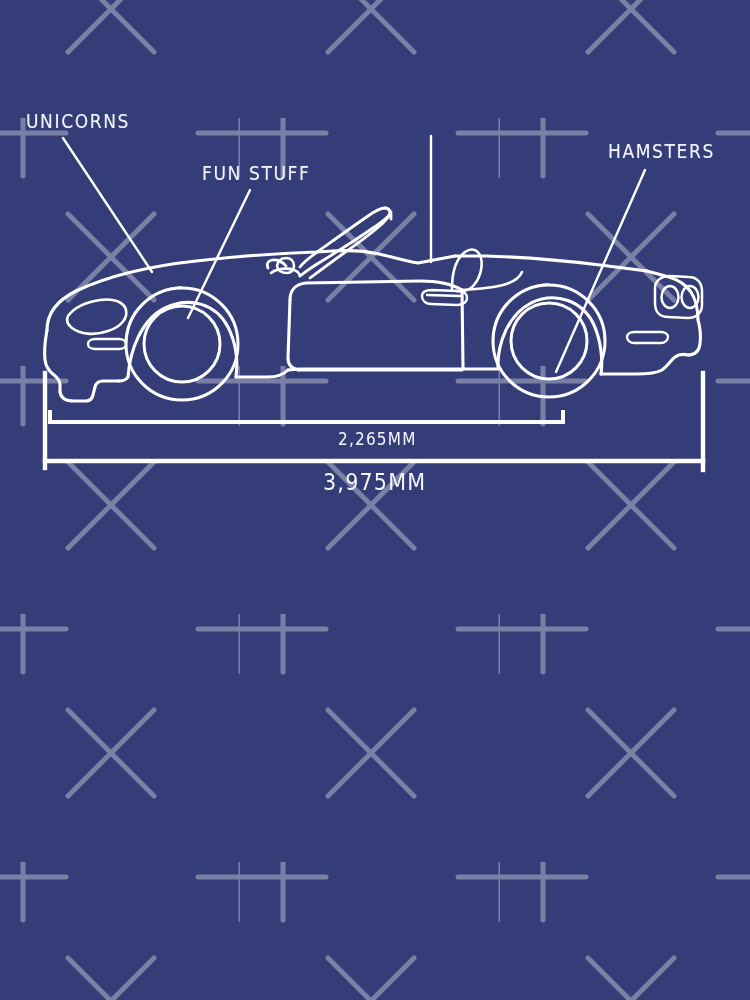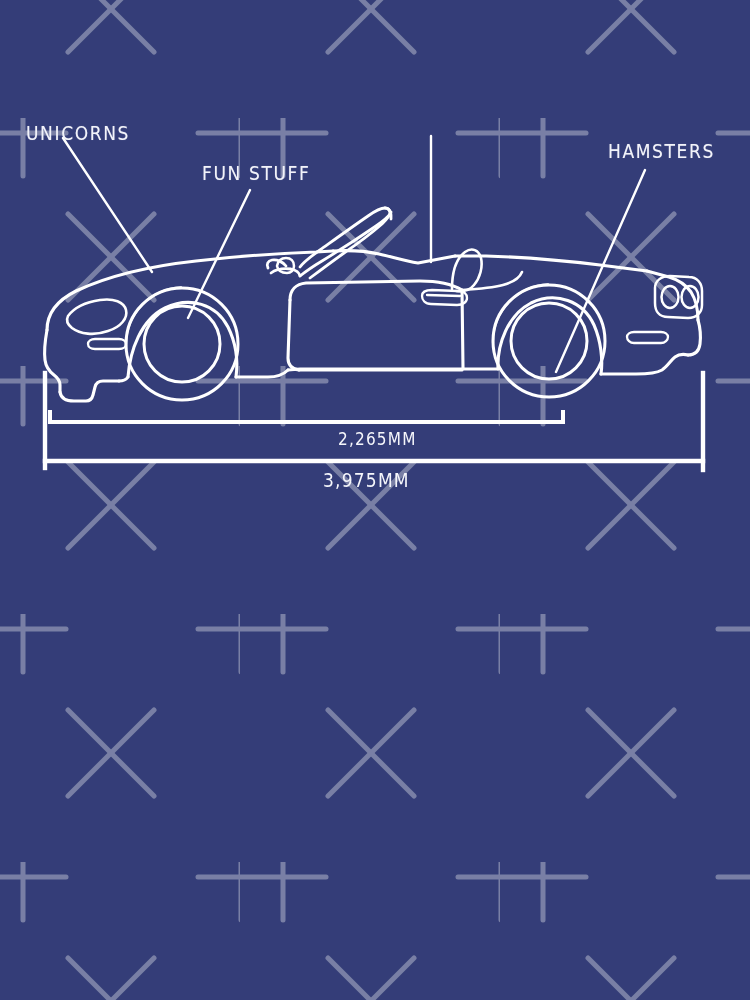--- a/index.html
+++ b/index.html
@@ -25,35 +25,35 @@
     color:#f2f3fa;
     font-family:"DejaVu Sans Condensed","Liberation Sans",sans-serif;
     font-size:19px;
     letter-spacing:1.6px;
     line-height:1.42;
     white-space:pre-line;
     text-transform:uppercase;
     font-weight:400;
     text-shadow:0 0 1px rgba(255,255,255,.35);
   }
-  #label-unicorns{left:26px;top:120px;}
+  #label-unicorns{left:26px;top:108px;}
   #label-fun-stuff{left:202px;top:160px;}
   #label-driver{left:328px;top:82px;text-align:center;width:215px;}
   #label-hamsters{left:608px;top:138px;text-align:right;}
 
   .dim-label{
     position:absolute;z-index:3;
     color:#f5f6fb;
     font-family:"DejaVu Sans Condensed","Liberation Sans",sans-serif;
     letter-spacing:1.2px;
     text-transform:uppercase;
     white-space:nowrap;
   }
   #dim-label-wheelbase{left:338px;top:429px;font-size:17px;}
-  #dim-label-length{left:323px;top:469px;font-size:19px;}
+  #dim-label-length{left:323px;top:469px;font-size:23px;}
 </style>
 </head>
 <body>
 
 <div id="stage">
 
   <div id="bg-pattern">
     <svg viewBox="0 0 750 1000" xmlns="http://www.w3.org/2000/svg" aria-hidden="true">
       <defs>
         <pattern id="bpPat" x="-20" y="-130" width="260" height="248" patternUnits="userSpaceOnUse">

